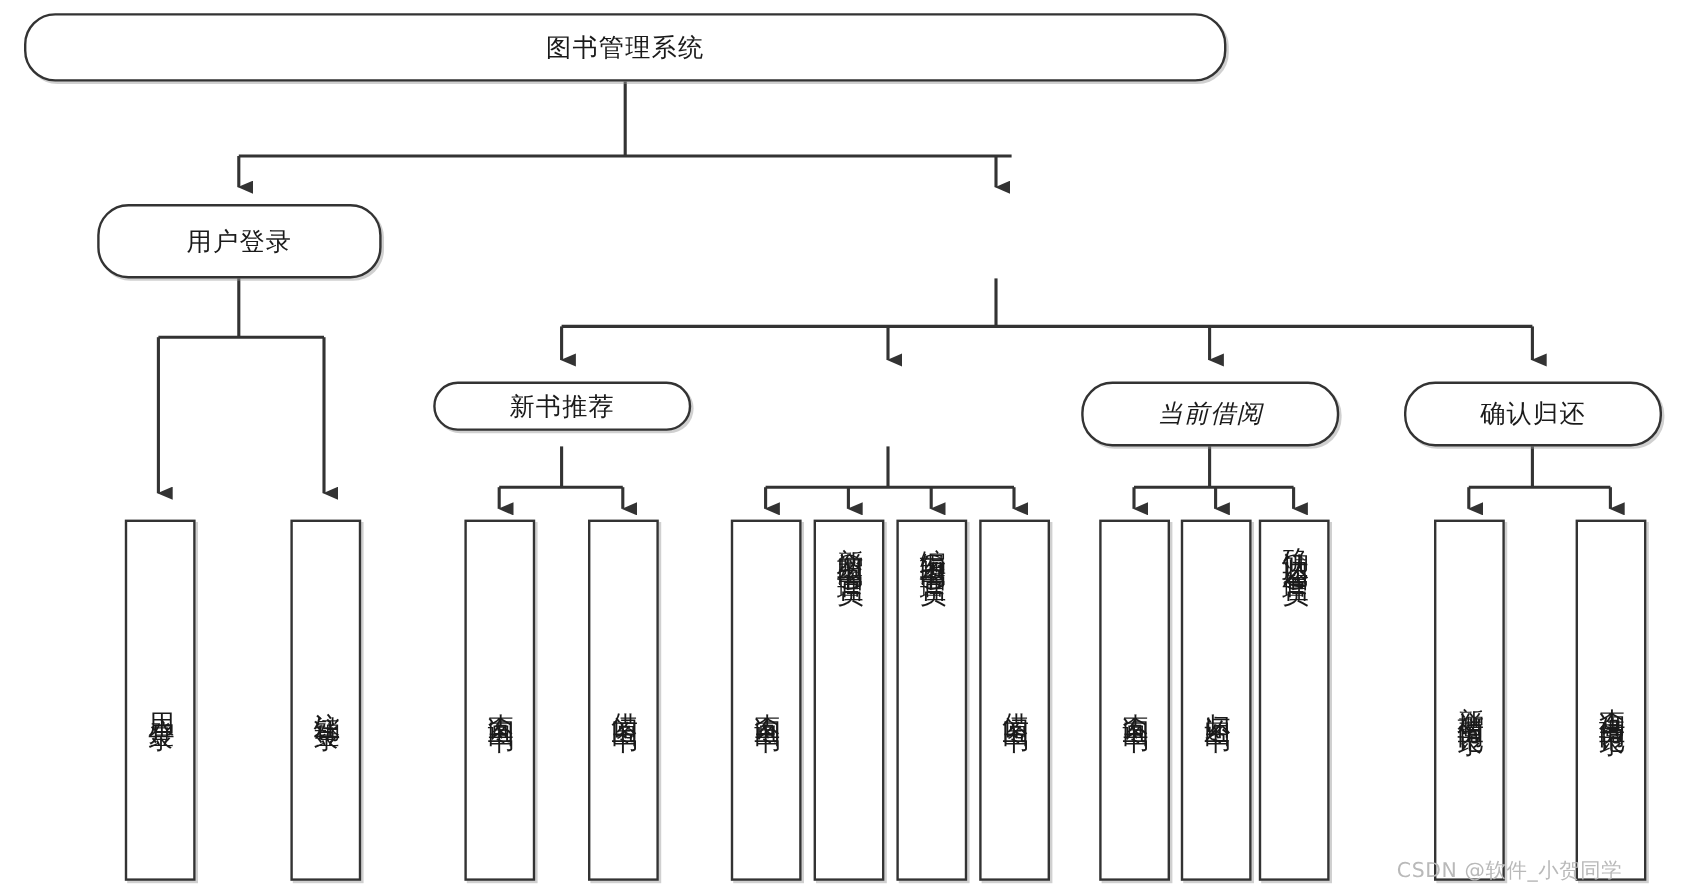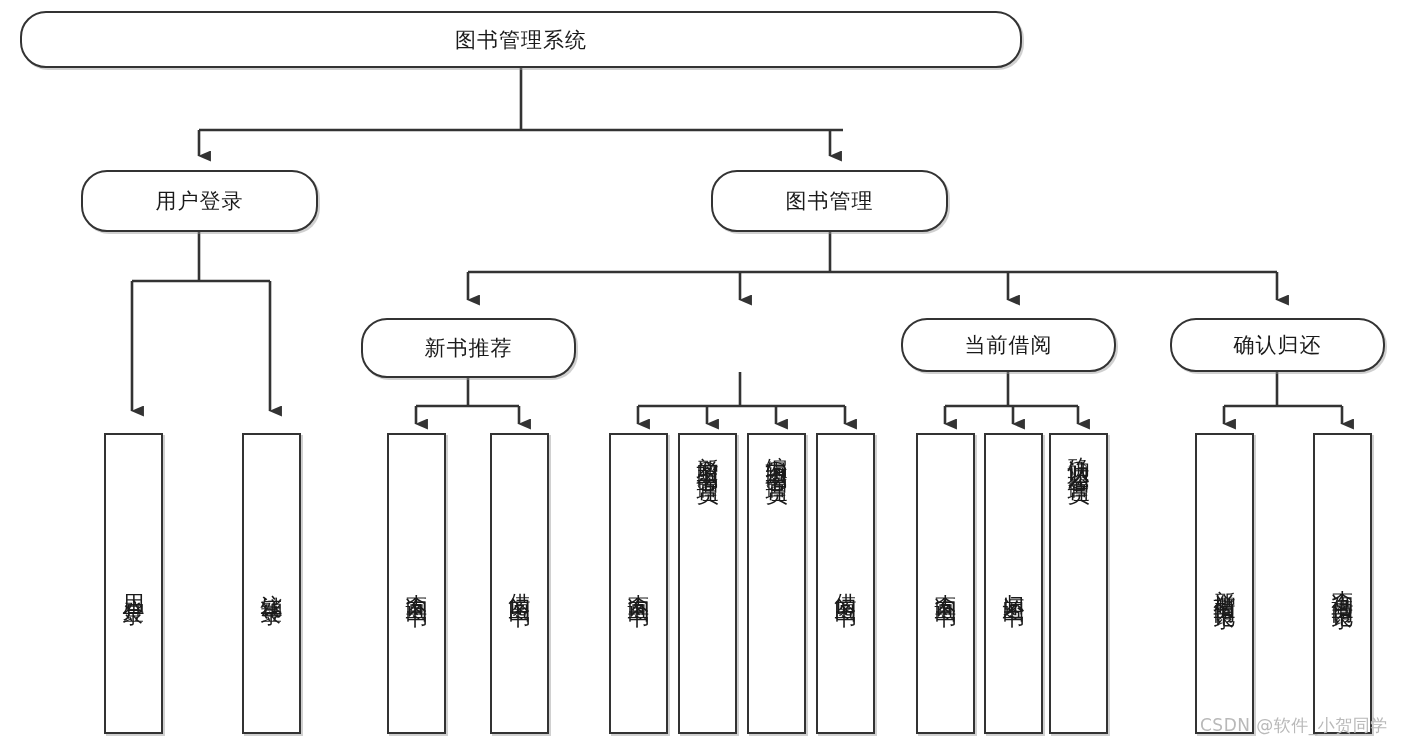--- a/index.html
+++ b/index.html
@@ -59,21 +59,21 @@
     white-space: nowrap;
   }
   .node.v.toptext {
     align-items: flex-start;
   }
   .node.v.toptext .label {
     padding-top: 4px;
   }
   .watermark {
     position: absolute;
-    left: 1200px;
+    left: 1164px;
     top: 714px;
     font-size: 17px;
     color: #b9b9b9;
     white-space: nowrap;
     letter-spacing: 0.5px;
   }
 </style>
 </head>
 <body>
 
@@ -130,30 +130,27 @@
   </svg>
 
   <div class="node h" style="left:20px; top:11px; width:1002px; height:57px;">
     <span class="label">图书管理系统</span>
   </div>
 
   <div class="node h" style="left:81px; top:170px; width:237px; height:62px;">
     <span class="label">用户登录</span>
   </div>
 
-  <div class="node h" style="left:711px; top:170px; width:237px; height:62px;">
-    <span class="label">图书管理</span>
-  </div>
-
-  <div class="node h" style="left:361px; top:318px; width:215px; height:60px;">
+
+  <div class="node h" style="left:361px; top:318px; width:215px; height:41px;">
     <span class="label">新书推荐</span>
   </div>
 
 
-  <div class="node h" style="left:901px; top:318px; width:215px; height:54px;">
+  <div class="node h" style="left:901px; top:318px; width:215px; height:54px;font-style:italic;">
     <span class="label">当前借阅</span>
   </div>
 
   <div class="node h" style="left:1170px; top:318px; width:215px; height:54px;">
     <span class="label">确认归还</span>
   </div>
 
   <div class="node v" style="left:104px; top:433px; width:59px; height:301px;">
     <span class="label">用户登录</span>
   </div>

